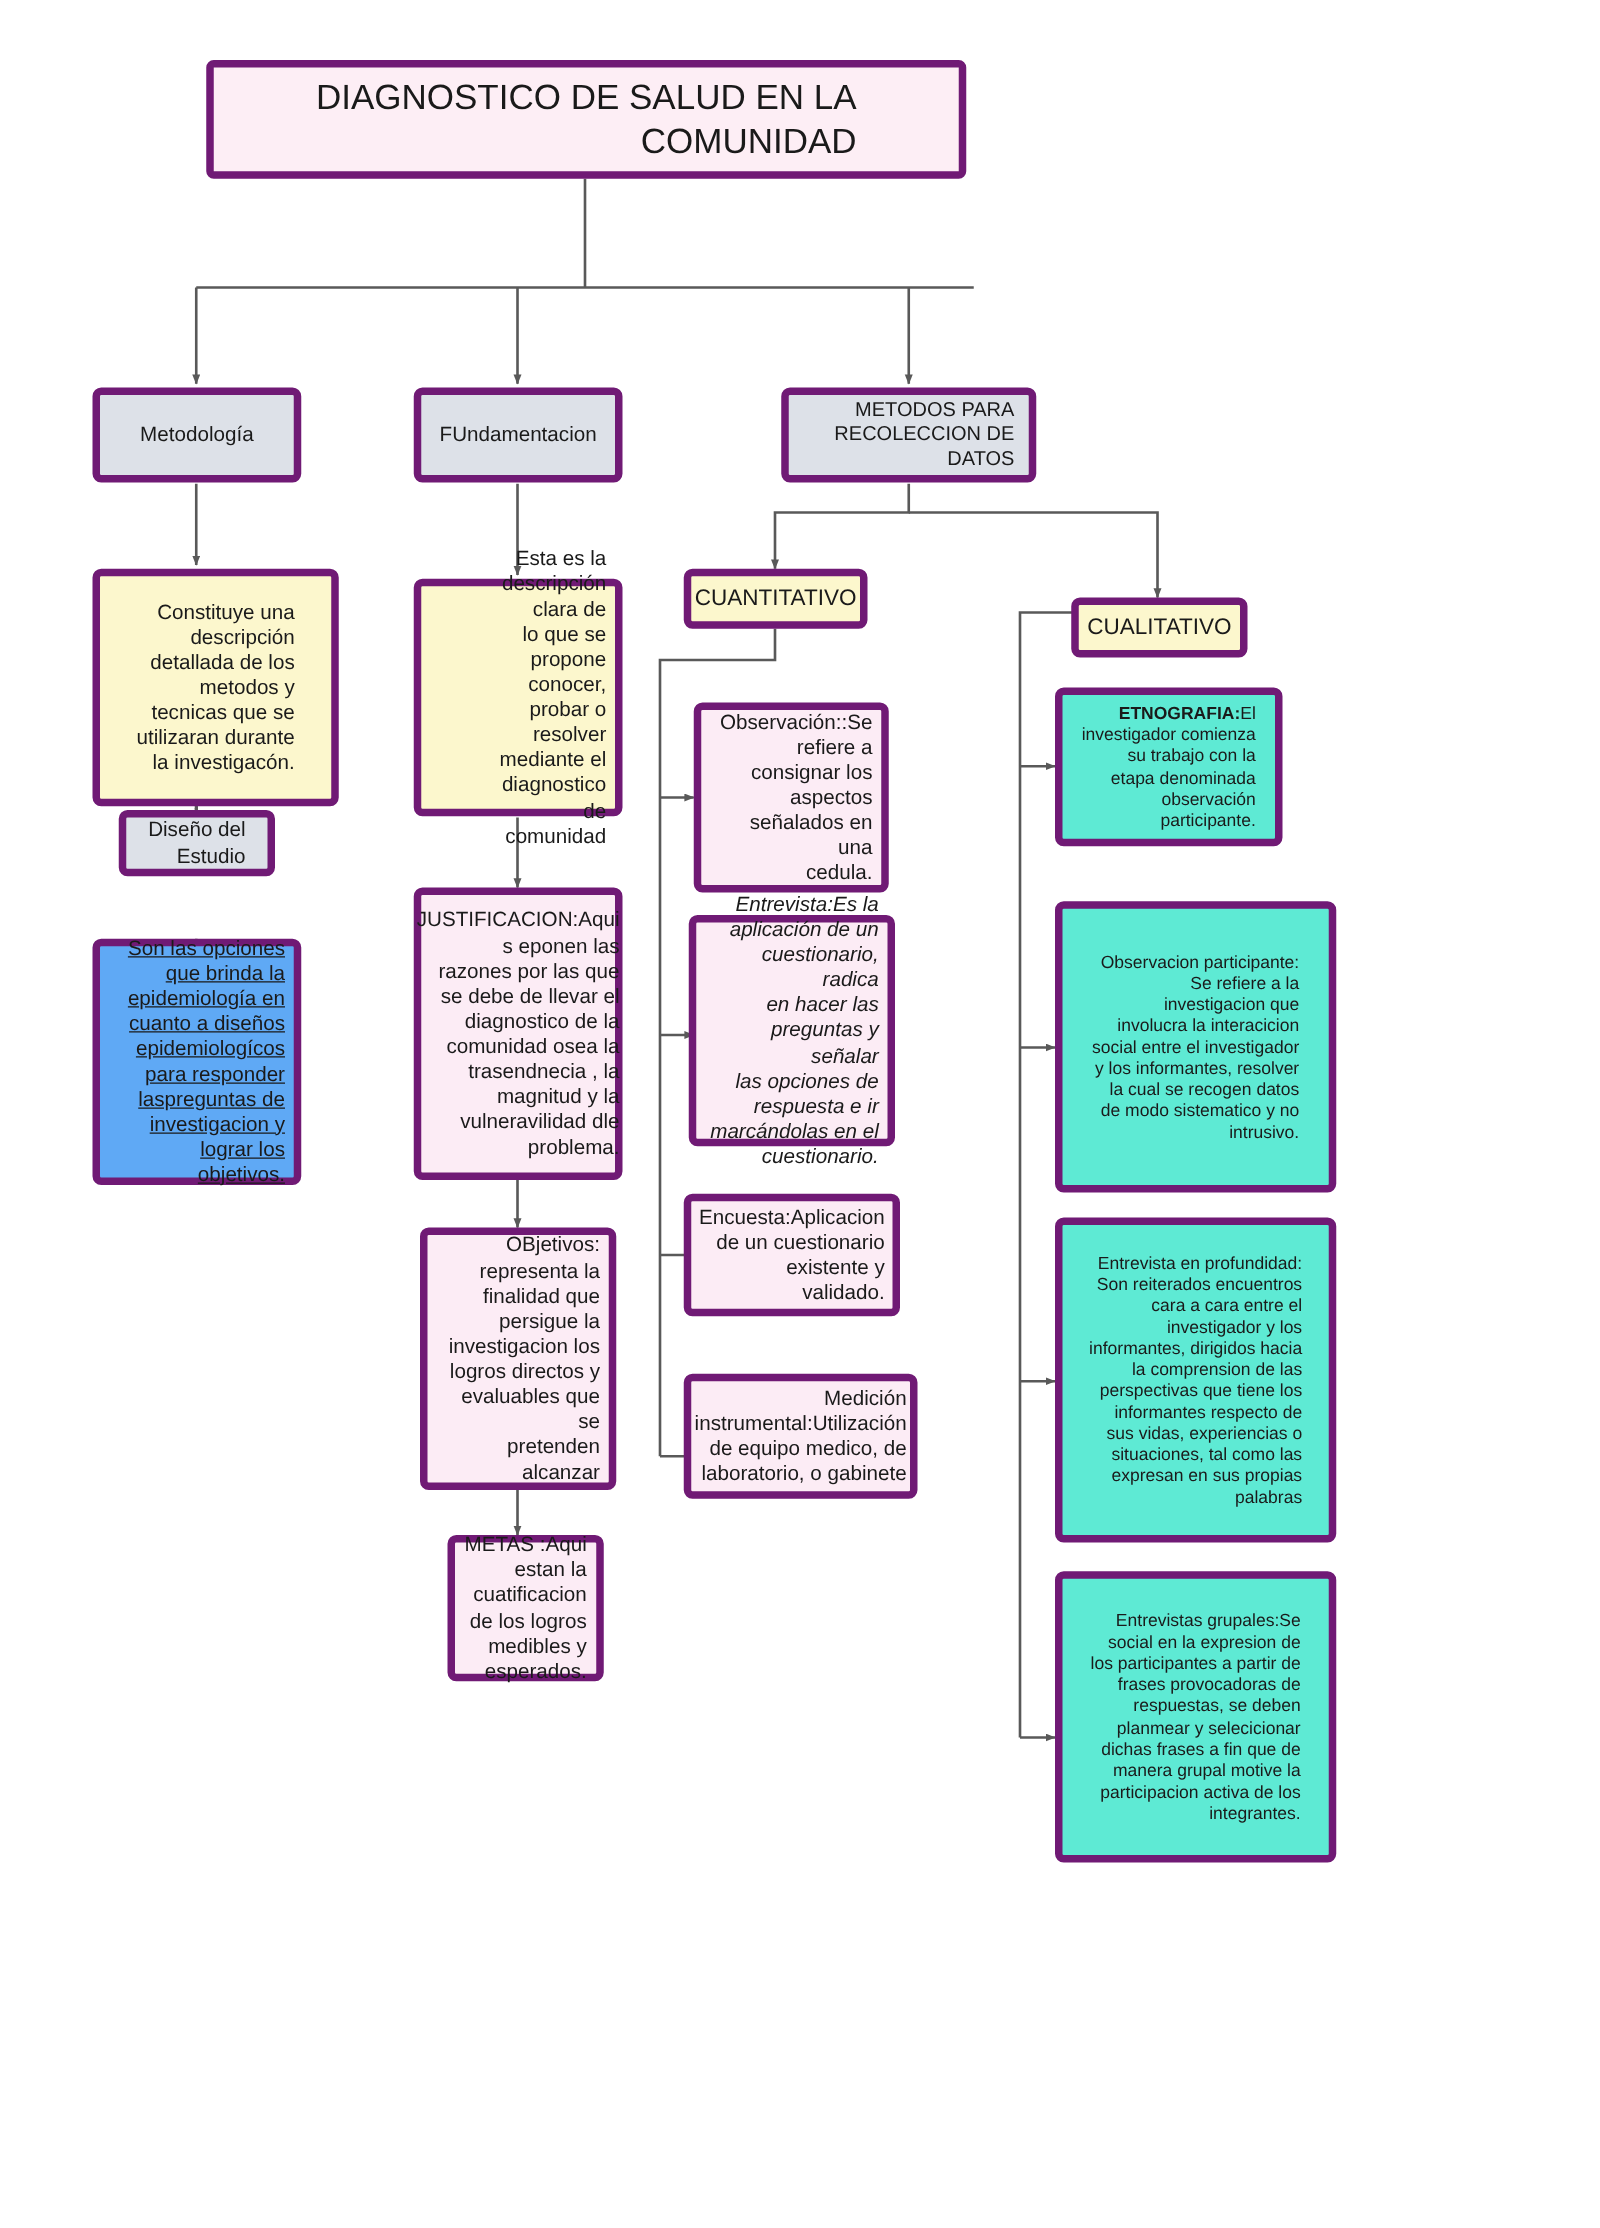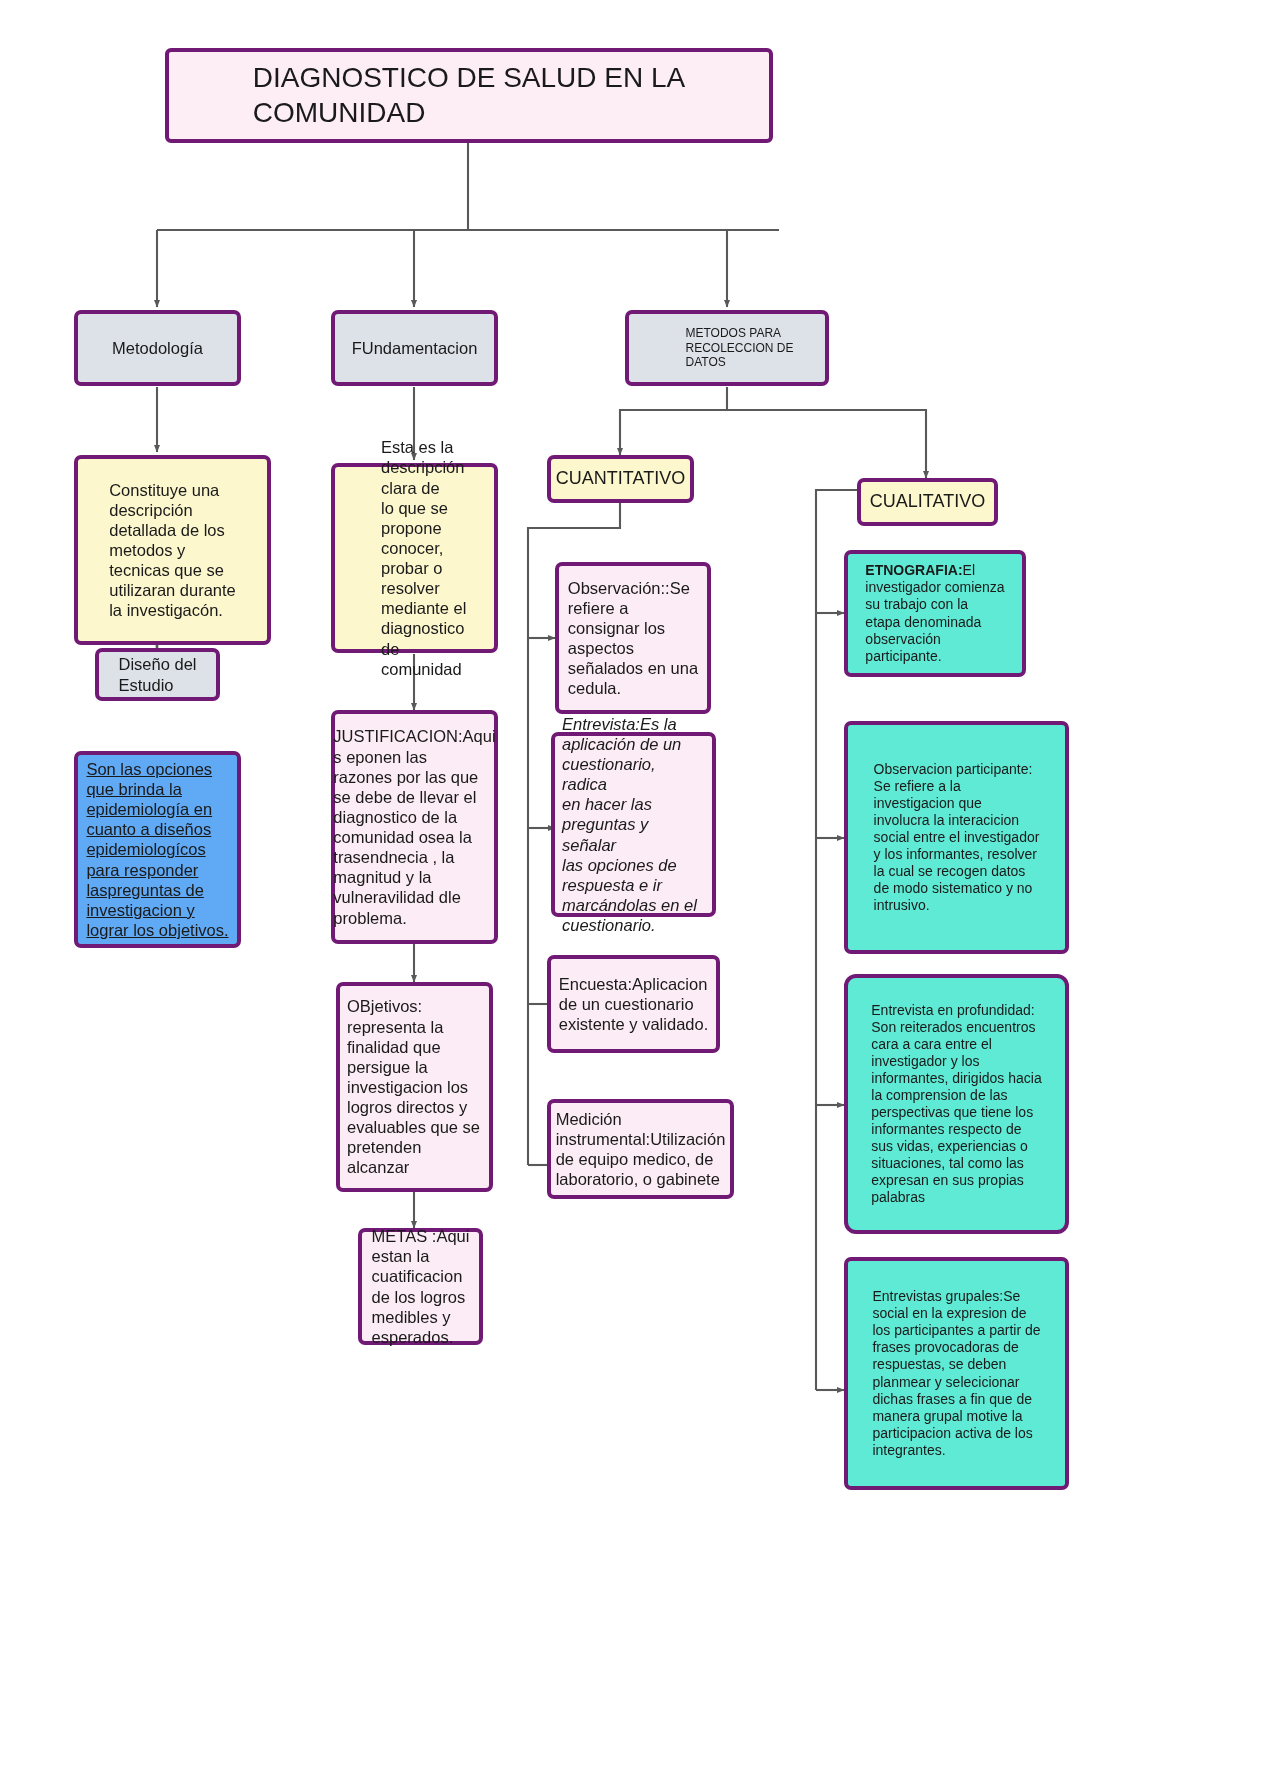--- a/index.html
+++ b/index.html
@@ -22,26 +22,26 @@
     position: absolute;
     left: 0;
     top: 0;
     width: 1280px;
     height: 1782px;
     pointer-events: none;
   }
   .node {
     position: absolute;
     box-sizing: border-box;
-    border: 4px solid #701a75;
+    border: 6px solid #701a75;
     border-radius: 7px;
     display: flex;
     align-items: center;
     justify-content: center;
-    text-align: left;
+    text-align: right;
     padding: 4px 7px;
     line-height: 1.22;
     white-space: pre-line;
   }
   .n-title {
     background: #fdeef5;
     font-size: 28px;
     border-radius: 6px;
   }
   .n-grey {
@@ -63,21 +63,21 @@
   }
   .n-lav {
     background: #5eead4;
     font-size: 14px;
   }
   .n-cat {
     background: #fcf7cd;
     font-size: 18px;
   }
   .n-bigtitle {
-    font-size: 12px;
+    font-size: 16px;
     padding-left: 32px;
   }
   b { font-weight: bold; }
 </style>
 </head>
 <body>
 
 <div id="canvas">
 
   <svg id="edges" viewBox="0 0 1280 1782">
@@ -284,21 +284,21 @@
 Se refiere a la
 investigacion que
 involucra la interacicion
 social entre el investigador
 y los informantes, resolver
 la cual se recogen datos
 de modo sistematico y no
 intrusivo.</span>
   </div>
 
-  <div class="node n-lav" style="left:844px; top:974px; width:225px; height:260px;border-radius:12px;">
+  <div class="node n-lav" style="left:844px; top:974px; width:225px; height:260px;">
     <span>Entrevista en profundidad:
 Son reiterados encuentros
 cara a cara entre el
 investigador y los
 informantes, dirigidos hacia
 la comprension de las
 perspectivas que tiene los
 informantes respecto de
 sus vidas, experiencias o
 situaciones, tal como las

